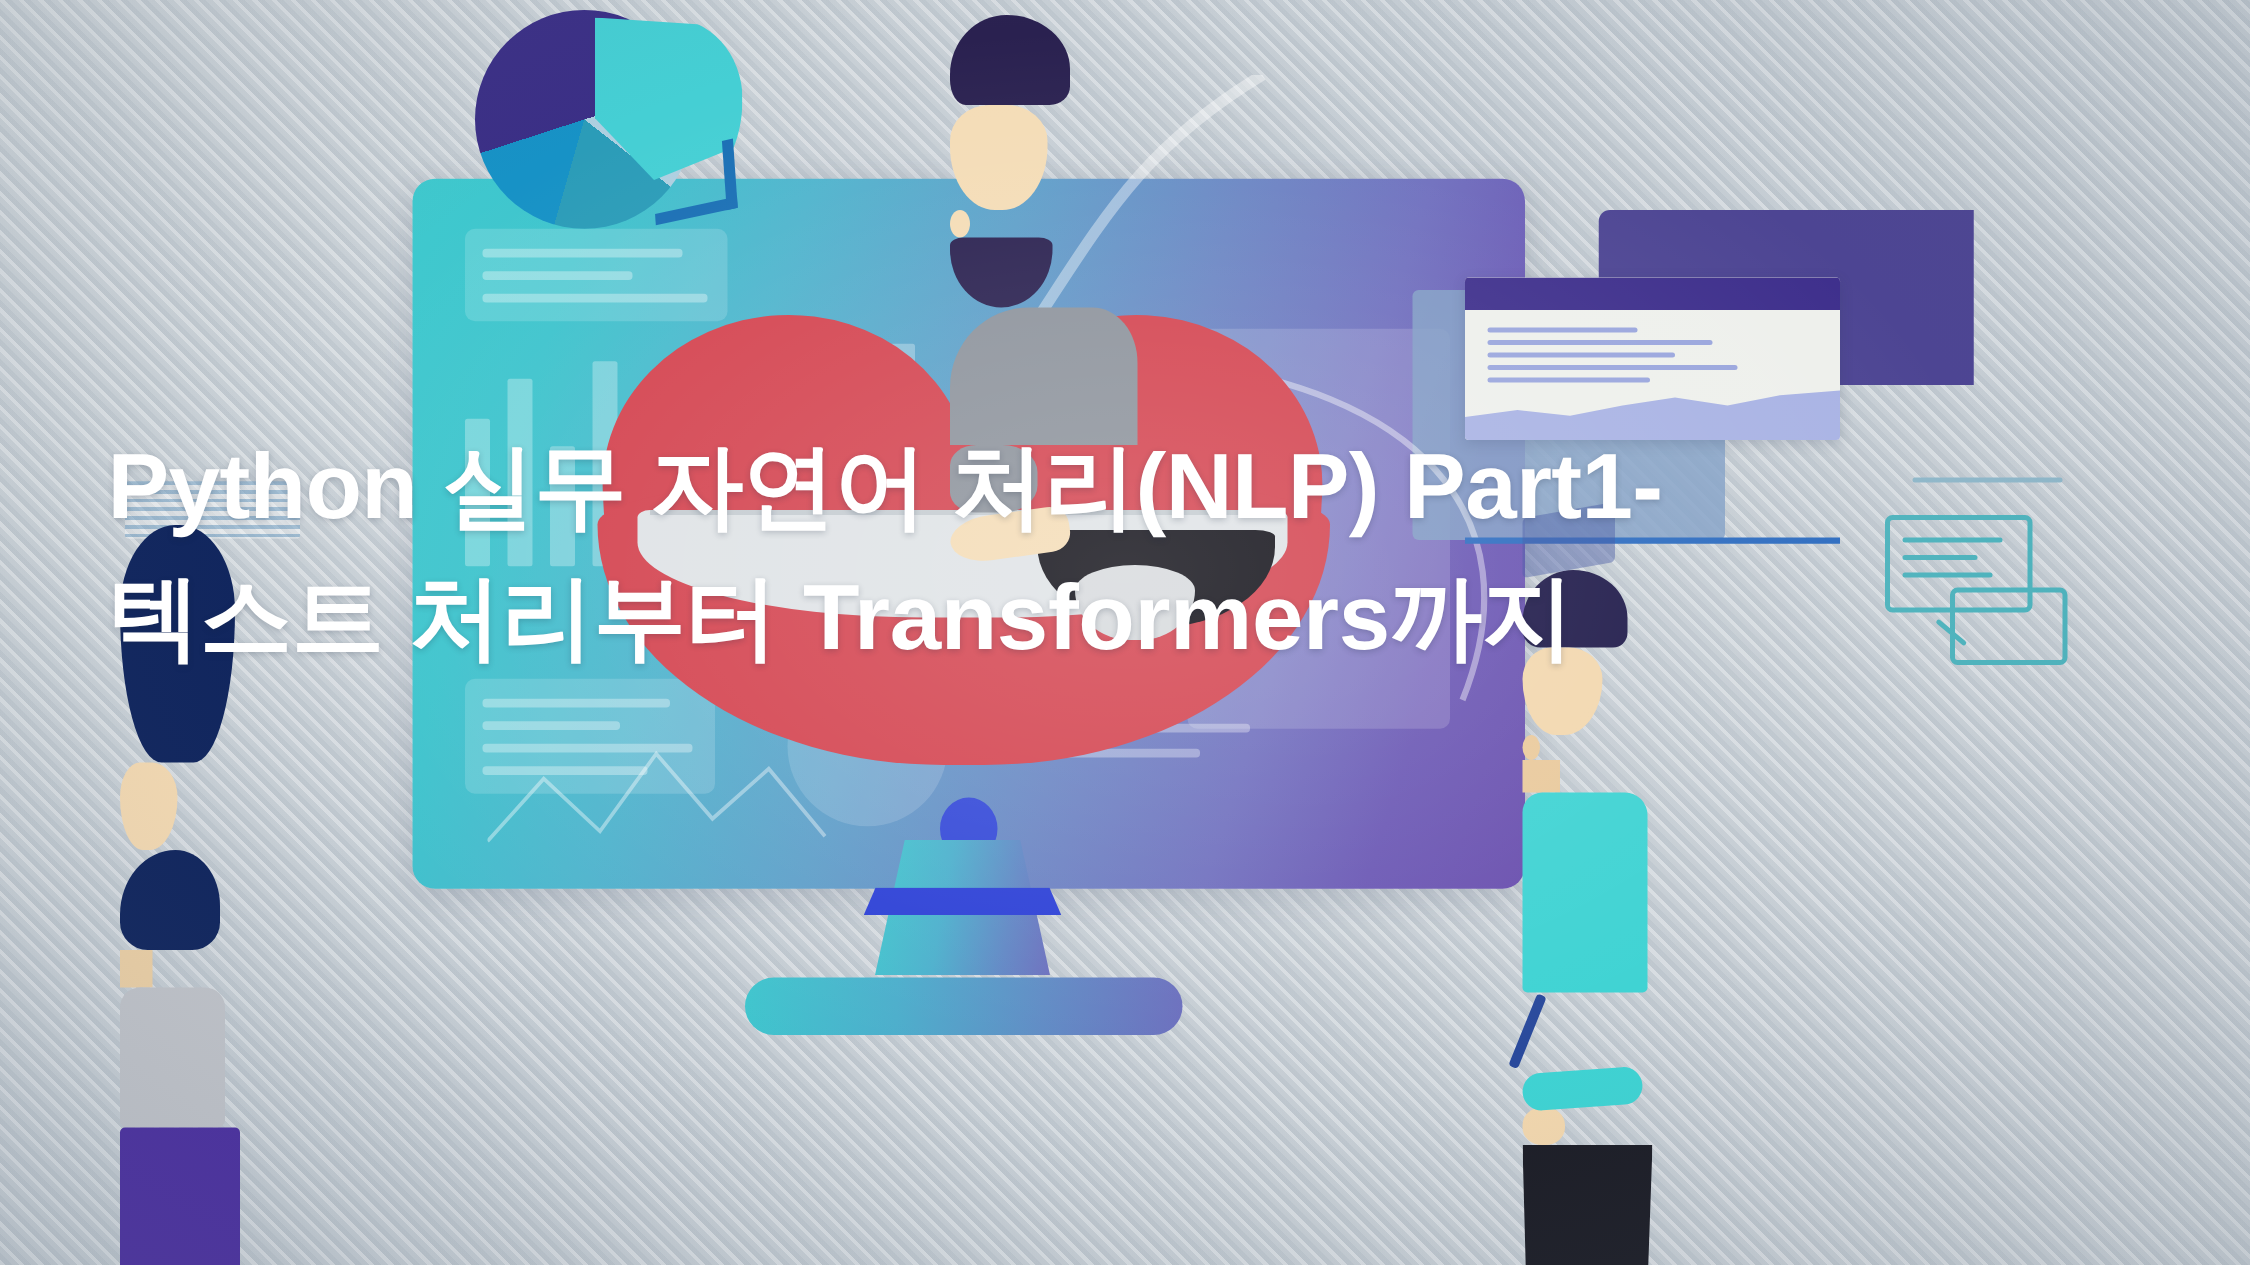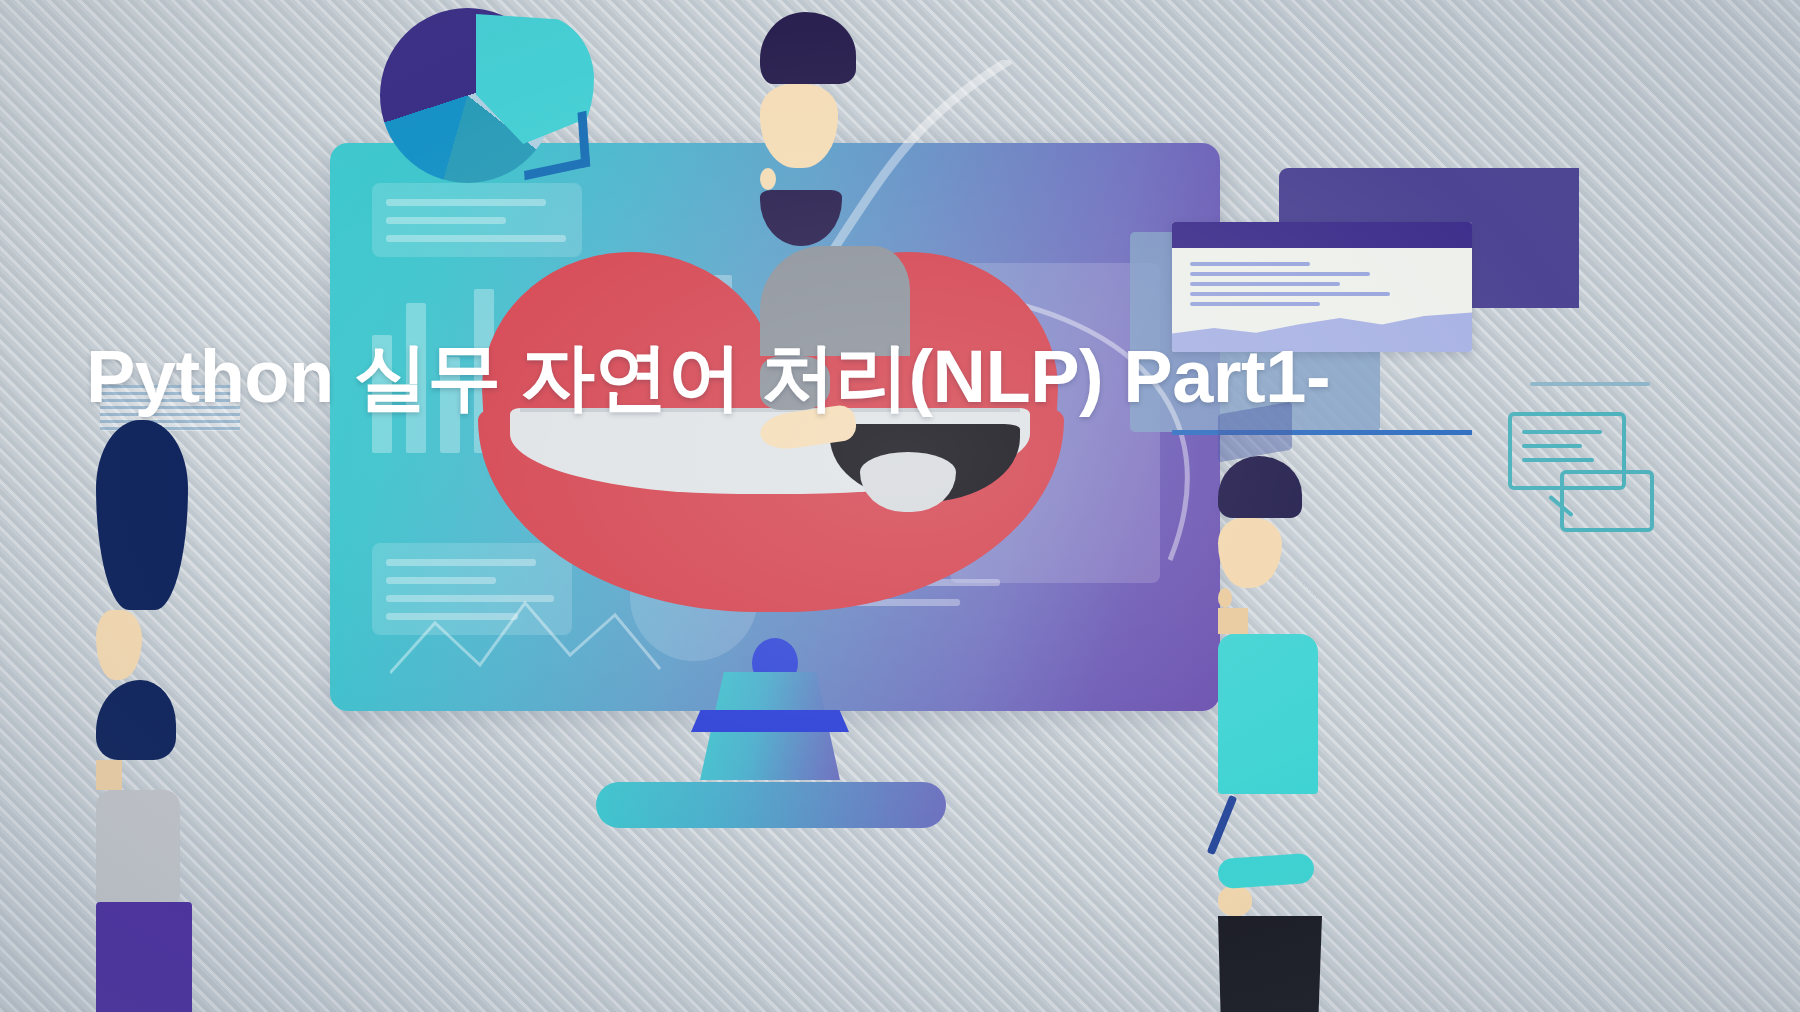--- a/index.html
+++ b/index.html
@@ -337,21 +337,21 @@
   .mr-laptop {
     left: -96px; top: 112px; width: 74px; height: 48px;
     background: rgba(60,80,160,0.45);
     border-radius: 4px;
     transform: skewY(-10deg);
   }
 
   
   .title-wrap {
     position: absolute;
-    left: 86px; top: 324px;
+    left: 86px; top: 336px;
     width: 1420px;
     z-index: 40;
   }
   .title-line {
     font-size: 74px;
     font-weight: 700;
     color: #ffffff;
     line-height: 1.42;
     letter-spacing: -0.5px;
     white-space: nowrap;
@@ -497,15 +497,16 @@
     <div class="mr-arm"></div>
     <div class="mr-hand"></div>
     <div class="mr-pants"></div>
 
   </div>
 
   <div class="bg-vignette"></div>
 
   <div class="title-wrap">
     <div class="title-line first">Python 실무 자연어 처리(NLP) Part1-</div>
+    <div class="title-line second">텍스트 처리부터 Transformers까지</div>
   </div>
 
 </div>
 
 </body></html>

